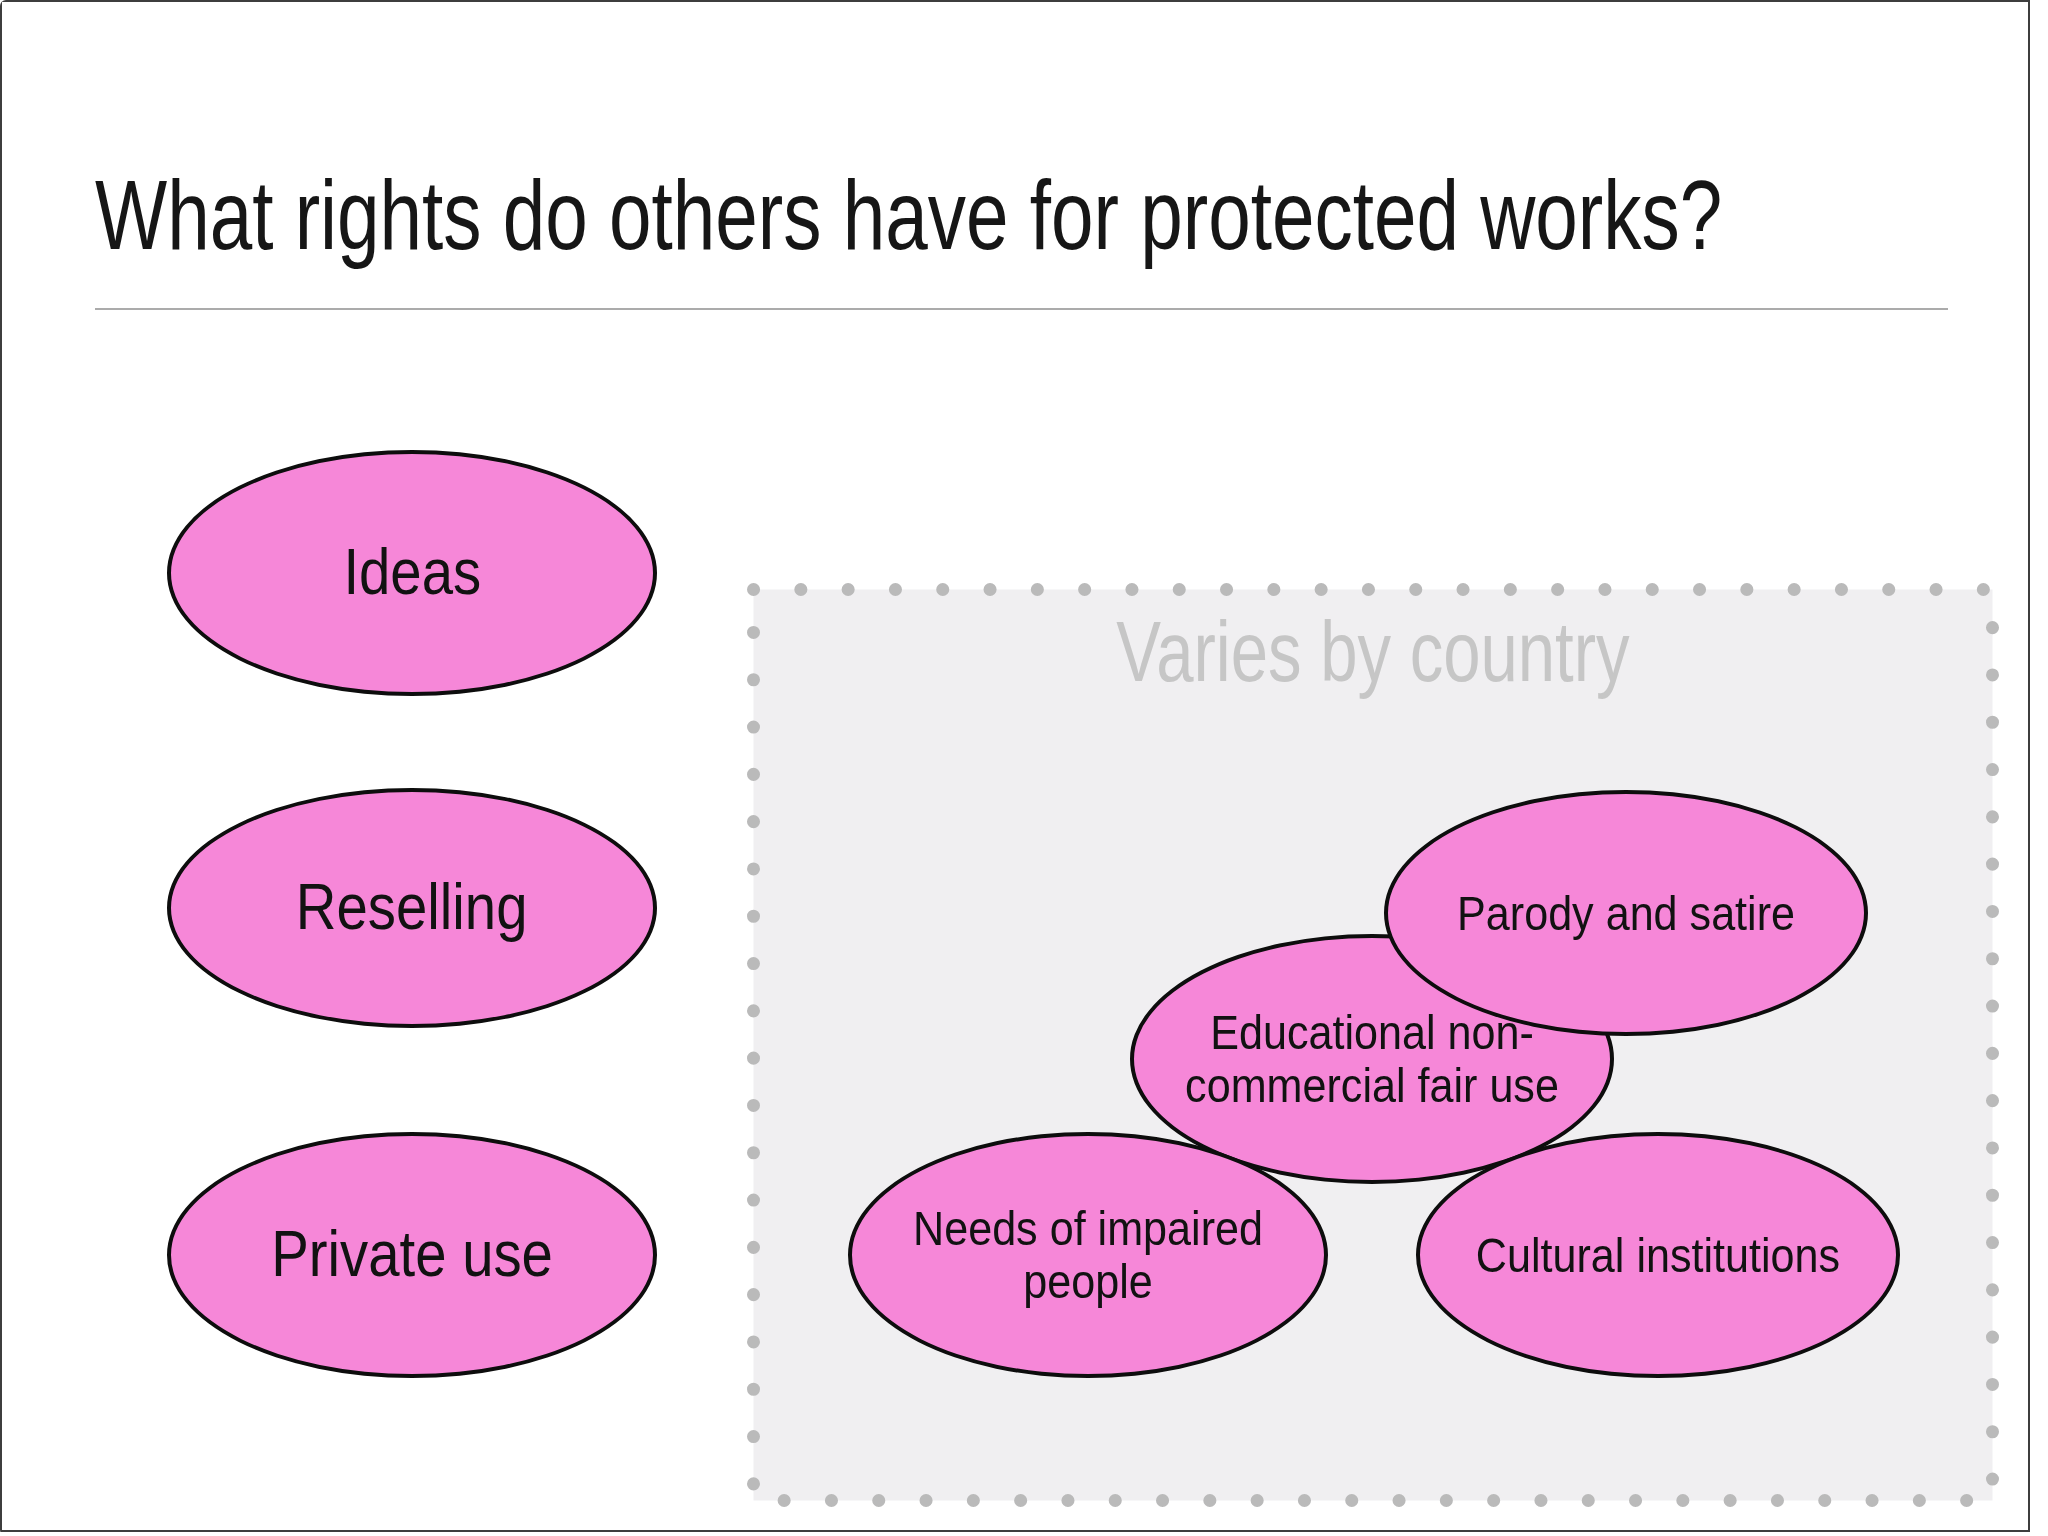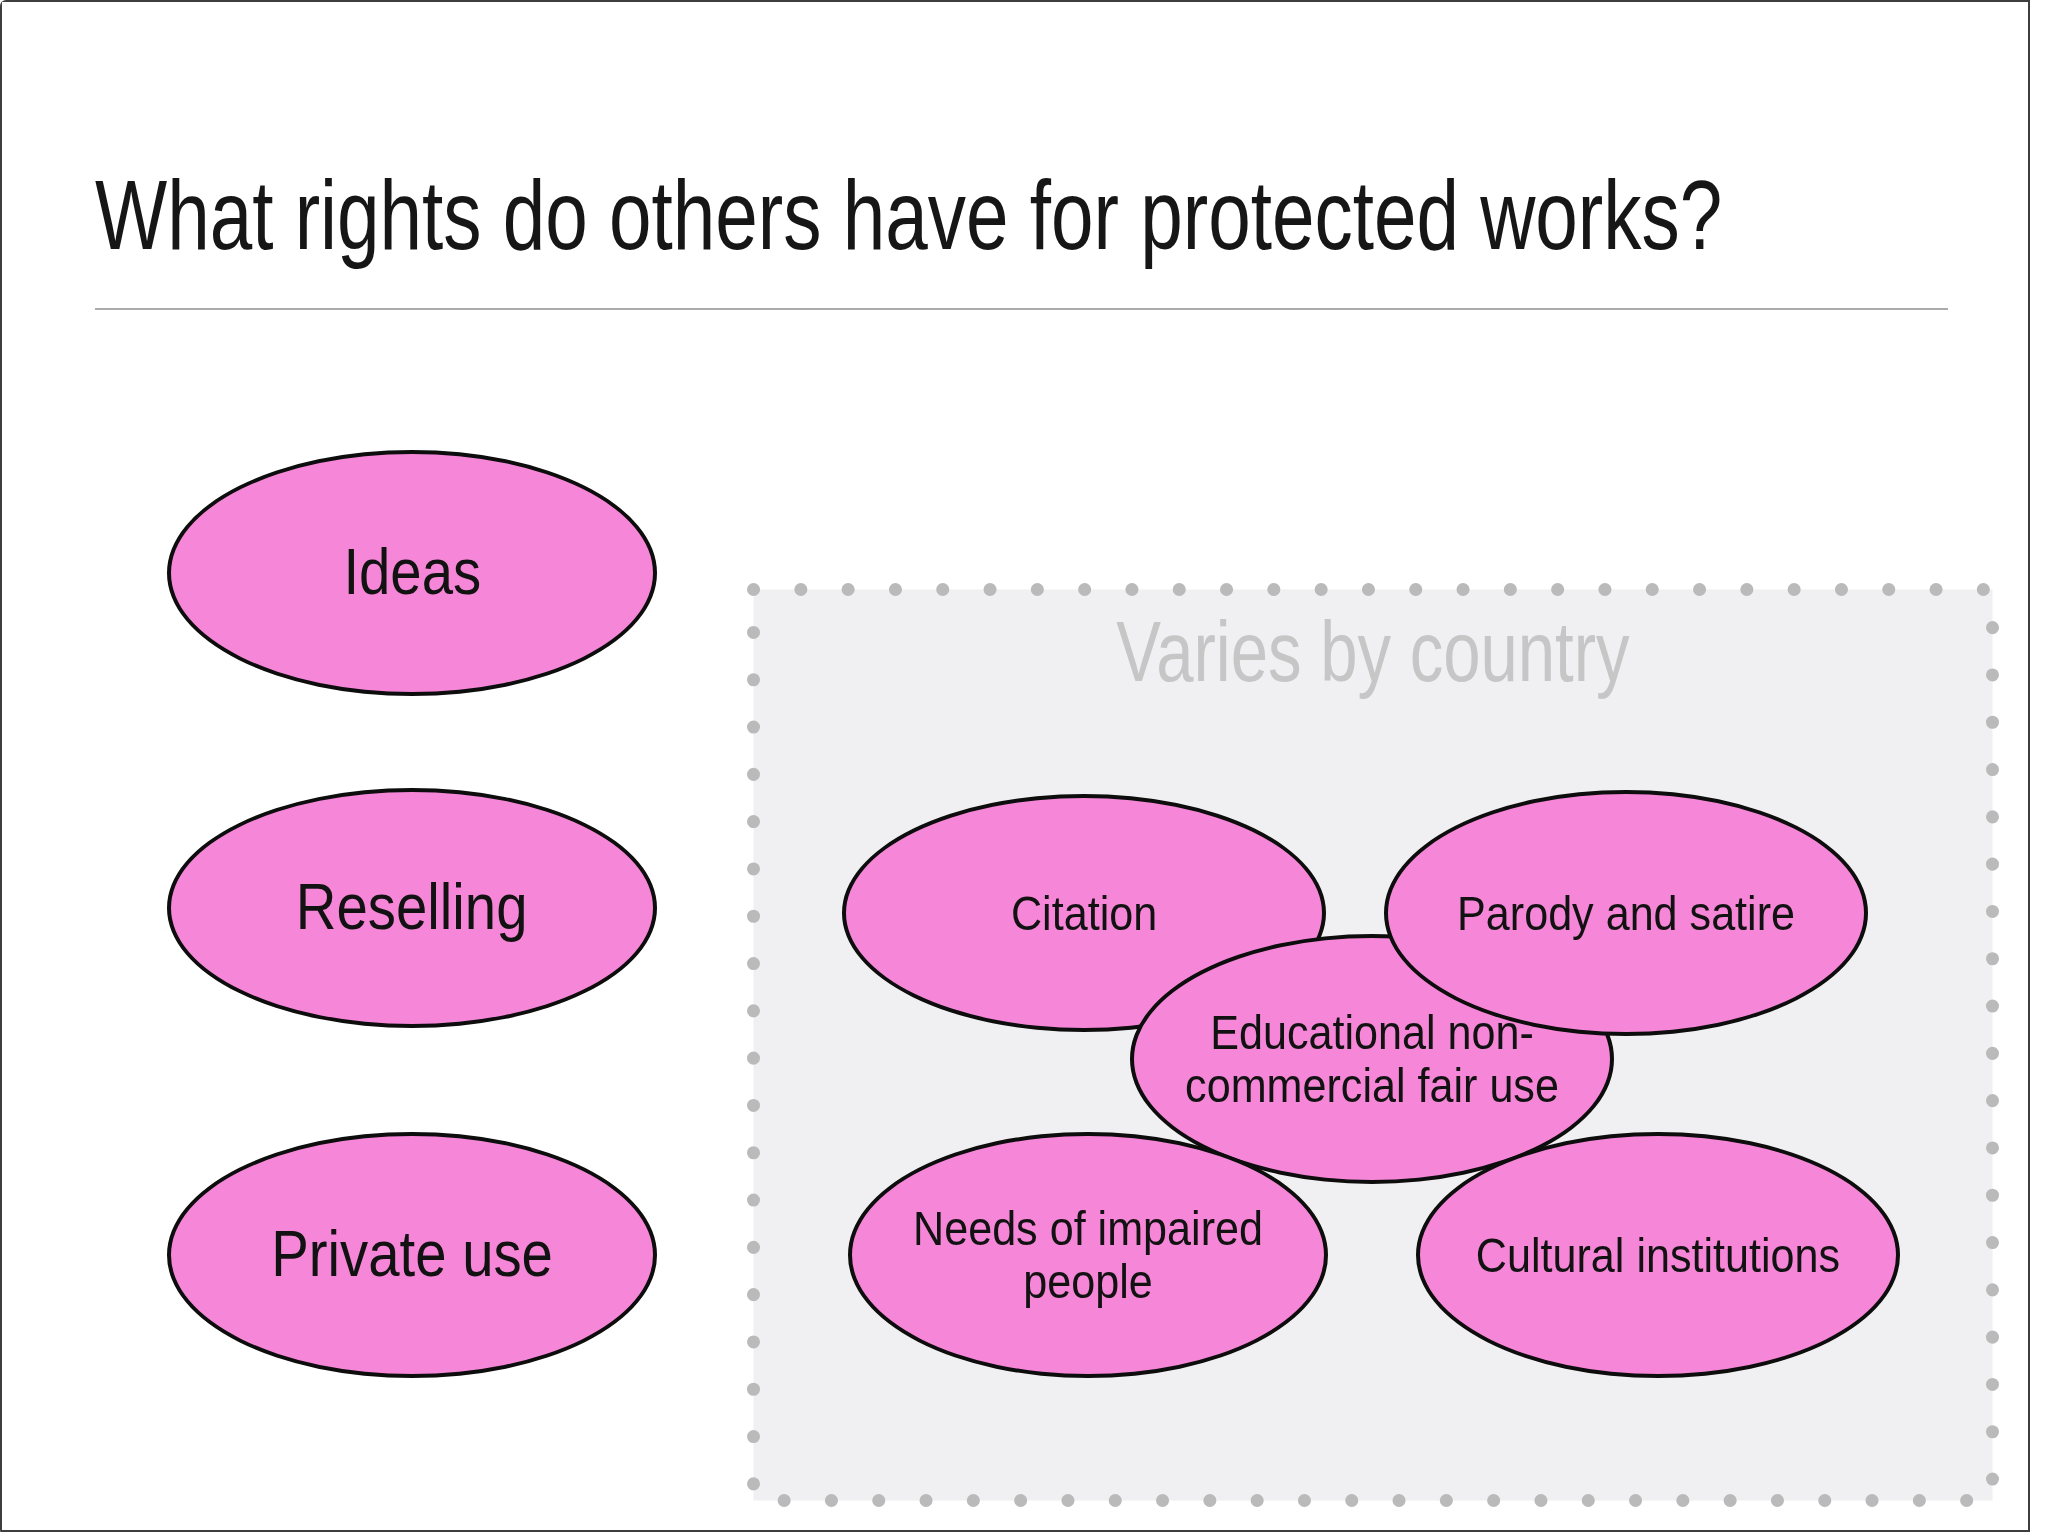--- a/index.html
+++ b/index.html
@@ -86,23 +86,20 @@
 
   <div class="bubble big z3" id="b-reselling">
     <span>Reselling</span>
   </div>
 
   <div class="bubble big z3" id="b-private">
     <span>Private use</span>
   </div>
 
 
-  <div class="bubble small z3 nowrap" id="b-citation">
-    <span>Citation</span>
-  </div>
 
   <div class="bubble small z5 nowrap" id="b-parody">
     <span>Parody and satire</span>
   </div>
 
   <div class="bubble small z4 w-edu" id="b-educational">
     <span>Educational non-commercial fair use</span>
   </div>
 
   <div class="bubble small z5 w-imp" id="b-impaired">

